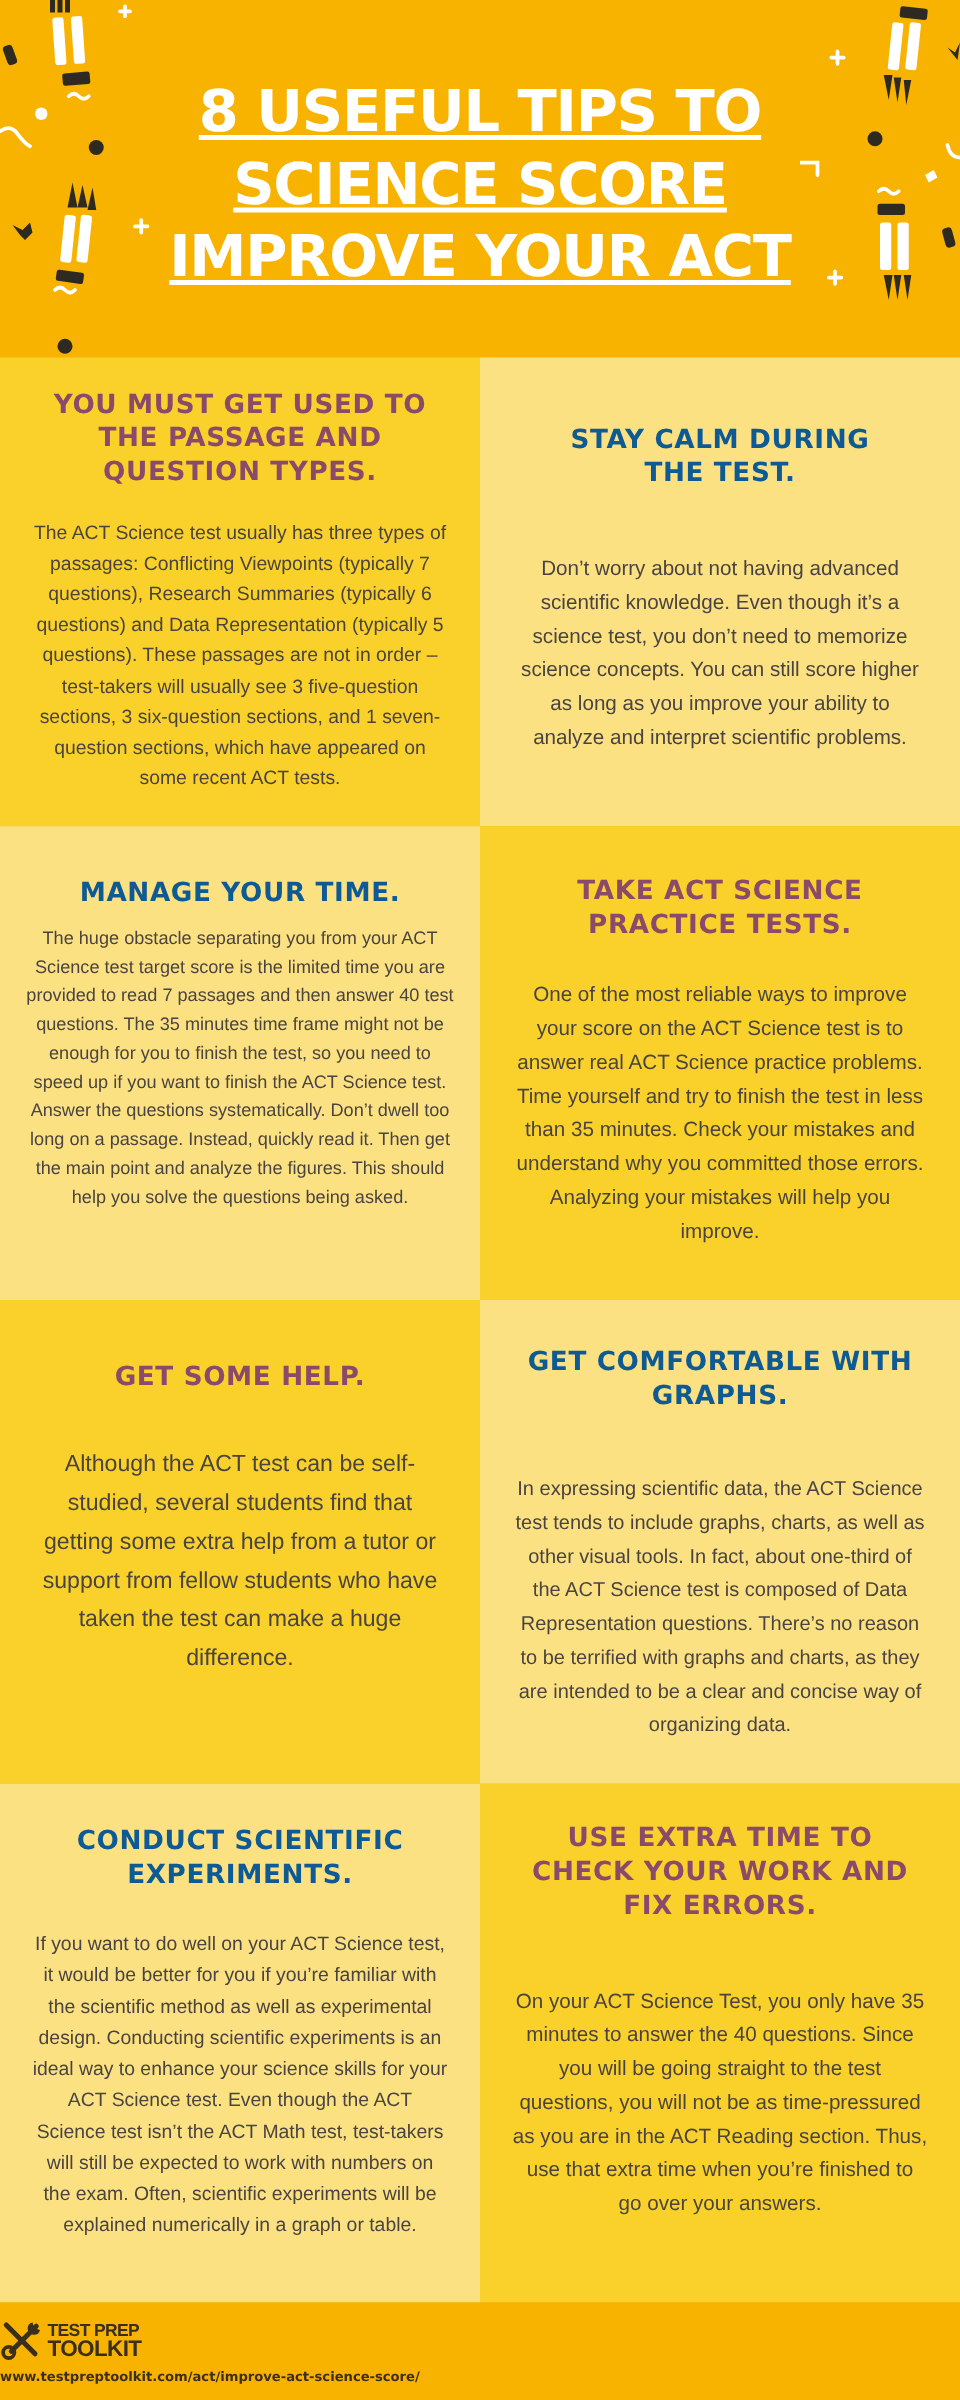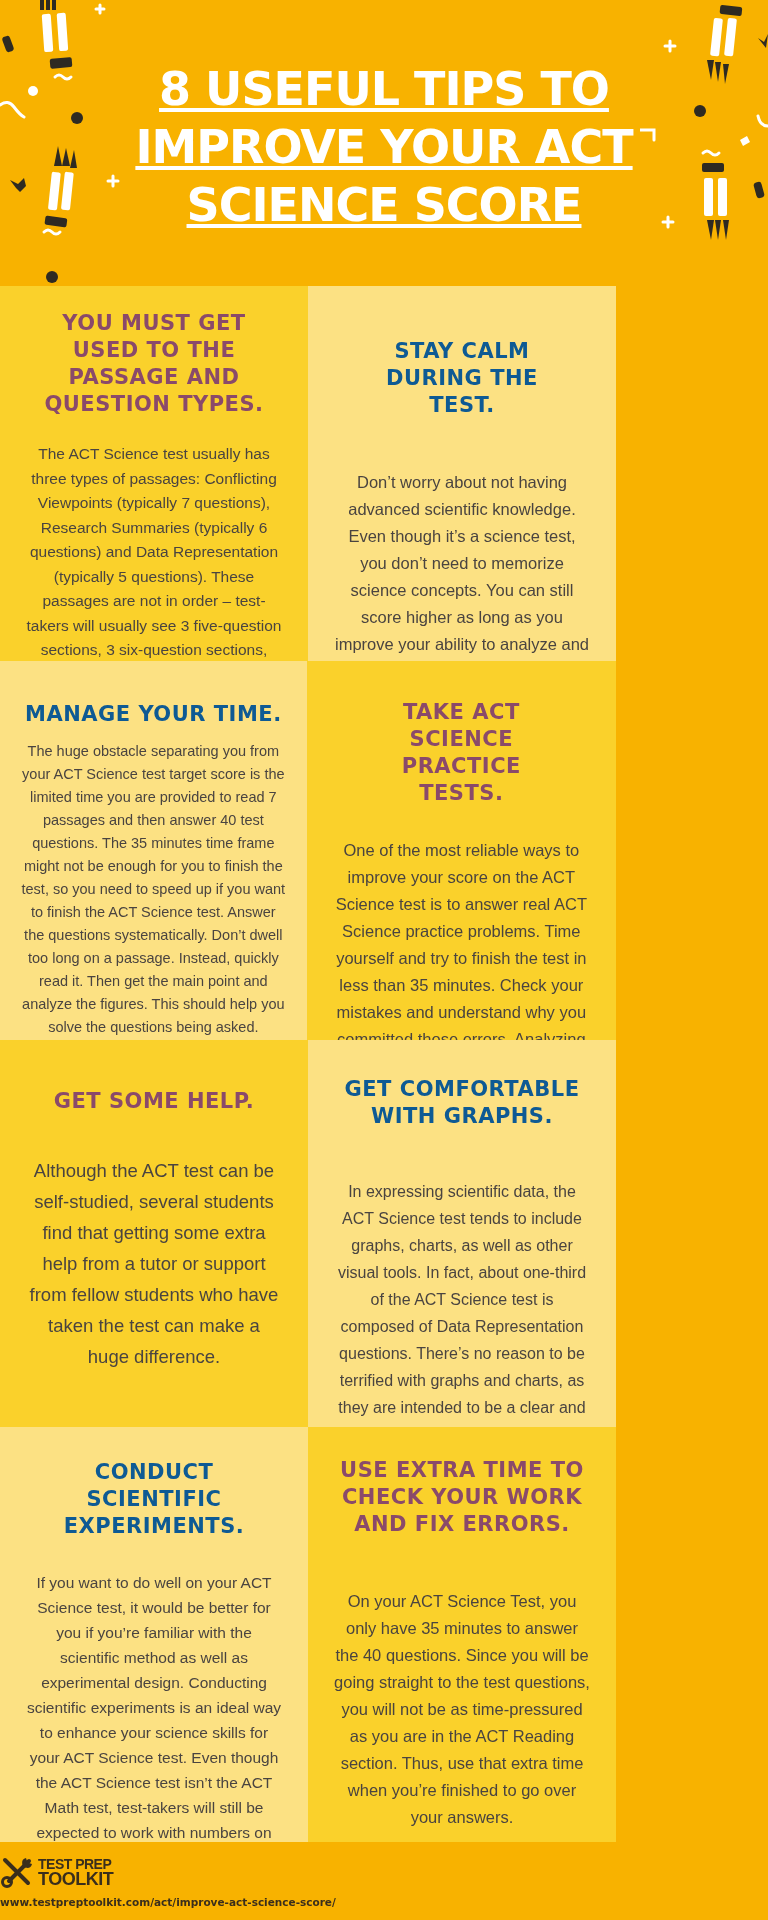--- a/index.html
+++ b/index.html
@@ -16,21 +16,21 @@
     font-family: "DejaVu Sans", sans-serif; font-weight: bold;
     font-size: 46px; line-height: 58px; letter-spacing: -1px;
   }
   .title div { white-space: nowrap; text-decoration: underline; }
 
   .deco { position: absolute; }
 
   .grid {
     position: absolute; left: 0; top: 286px; width: 768px;
   }
-  .row { display: flex; width: 616px; }
+  .row { display: flex; width: 768px; }
   .cell {
     width: 384px; display: flex; flex-direction: column; align-items: center;
     text-align: center; padding: 0 26px;
   }
   .cell.dark { background: #FAD12B; }
   .cell.light { background: #FCE183; }
   .cell h2 {
     font-family: "DejaVu Sans", sans-serif; font-weight: bold;
     font-size: 21px; line-height: 27px; letter-spacing: 0.5px;
   }
@@ -115,22 +115,22 @@
       <path d="M63,153 q4,-4 8,0 q4,4 8,0"></path>
       <path d="M30,41 v10 M25,46 h10"></path>
       <path d="M28,217 v10 M23,222 h10"></path>
       <path d="M0,130 h14 v10"></path>
       <path d="M118,116 q2,10 10,10"></path>
     </g>
   </svg>
 
   <div class="title">
     <div>8 USEFUL TIPS TO</div>
+    <div>SCIENCE SCORE</div>
     <div>IMPROVE YOUR ACT</div>
-    <div>SCIENCE SCORE</div>
   </div>
 </div>
 
 <div class="grid">
 
   <div class="row" style="height:375px">
     <div class="cell dark" style="padding-top:24px">
       <h2 class="purple" style="padding:0 6px">YOU MUST GET USED TO THE PASSAGE AND QUESTION TYPES.</h2>
       <p style="font-size:15.5px;line-height:24.5px;margin-top:24px">The ACT Science test usually has three types of passages: Conflicting Viewpoints (typically 7 questions), Research Summaries (typically 6 questions) and Data Representation (typically 5 questions). These passages are not in order – test-takers will usually see 3 five-question sections, 3 six-question sections, and 1 seven-question sections, which have appeared on some recent ACT tests.</p>
     </div>

